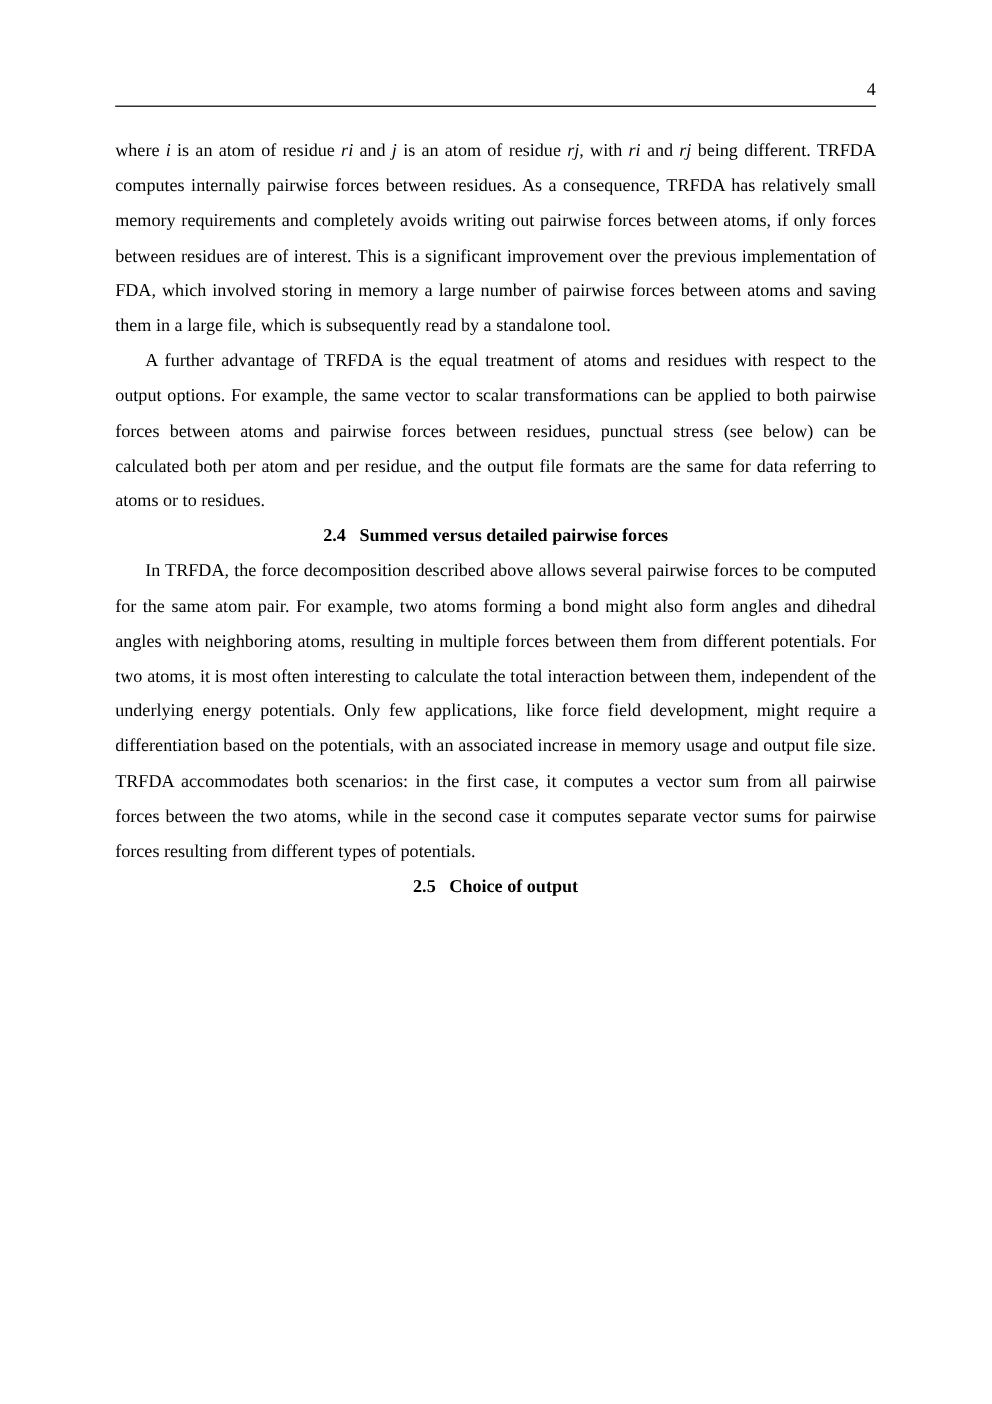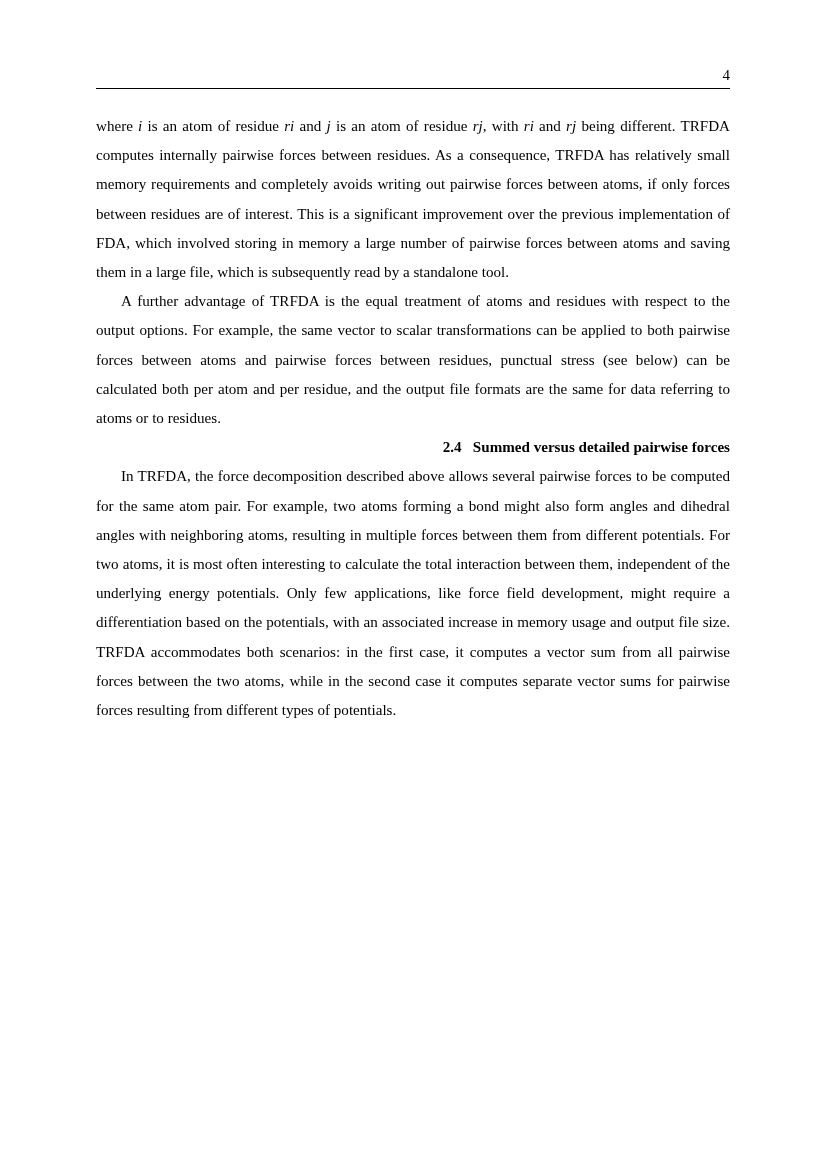--- a/index.html
+++ b/index.html
@@ -67,21 +67,21 @@
   }
   p.body.indent {
     text-indent: 25px;
   }
 
   h2.section {
     margin: 0;
     font-size: 15.1px;
     line-height: 29.2px;
     font-weight: bold;
-    text-align: right;
+    text-align: center;
     white-space: pre;
   }
 
   .sec-gap-before { margin-top: 55px; }
   .sec-gap-after  { margin-top: 17px; }
   .para-gap       { margin-top: 0px; }
 
   i { font-style: italic; }
 </style>
 </head>
@@ -98,16 +98,17 @@
 
     <p class="body"><span>where </span><i>i</i><span> is an atom of residue </span><i>ri</i><span> and </span><i>j</i><span> is an atom of residue </span><i>rj</i><span>, with </span><i>ri</i><span> and </span><i>rj</i><span> being different. TRFDA computes internally pairwise forces between residues.  As a consequence, TRFDA has relatively small memory requirements and completely avoids writing out pairwise forces be­tween atoms, if only forces between residues are of interest.  This is a significant improvement over the previous implementation of FDA, which involved storing in memory a large number of pairwise forces between atoms and saving them in a large file, which is subsequently read by a standalone tool.</span></p>
 
     <p class="body indent para-gap">A further advantage of TRFDA is the equal treatment of atoms and residues with respect to the output options.  For example, the same vector to scalar transformations can be applied to both pairwise forces between atoms and pairwise forces between residues, punctual stress (see below) can be calculated both per atom and per residue, and the output file formats are the same for data referring to atoms or to residues.</p>
 
     <h2 class="section sec-gap-before"><span>2.4</span><span>   </span><span>Summed versus detailed pairwise forces</span></h2>
 
     <p class="body indent sec-gap-after">In TRFDA, the force decomposition described above allows several pairwise forces to be com­puted for the same atom pair.  For example, two atoms forming a bond might also form angles and dihedral angles with neighboring atoms, resulting in multiple forces between them from different potentials. For two atoms, it is most often interesting to calculate the total interaction between them, independent of the underlying energy potentials.  Only few applications, like force field development, might require a differentiation based on the potentials, with an associ­ated increase in memory usage and output file size.  TRFDA accommodates both scenarios:  in the first case, it computes a vector sum from all pairwise forces between the two atoms, while in the second case it computes separate vector sums for pairwise forces resulting from different types of potentials.</p>
 
 
+    <h2 class="section sec-gap-before"><span>2.5</span><span>   </span><span>Choice of output</span></h2>
 
 
   </div>
 </div>
 
 </body></html>

